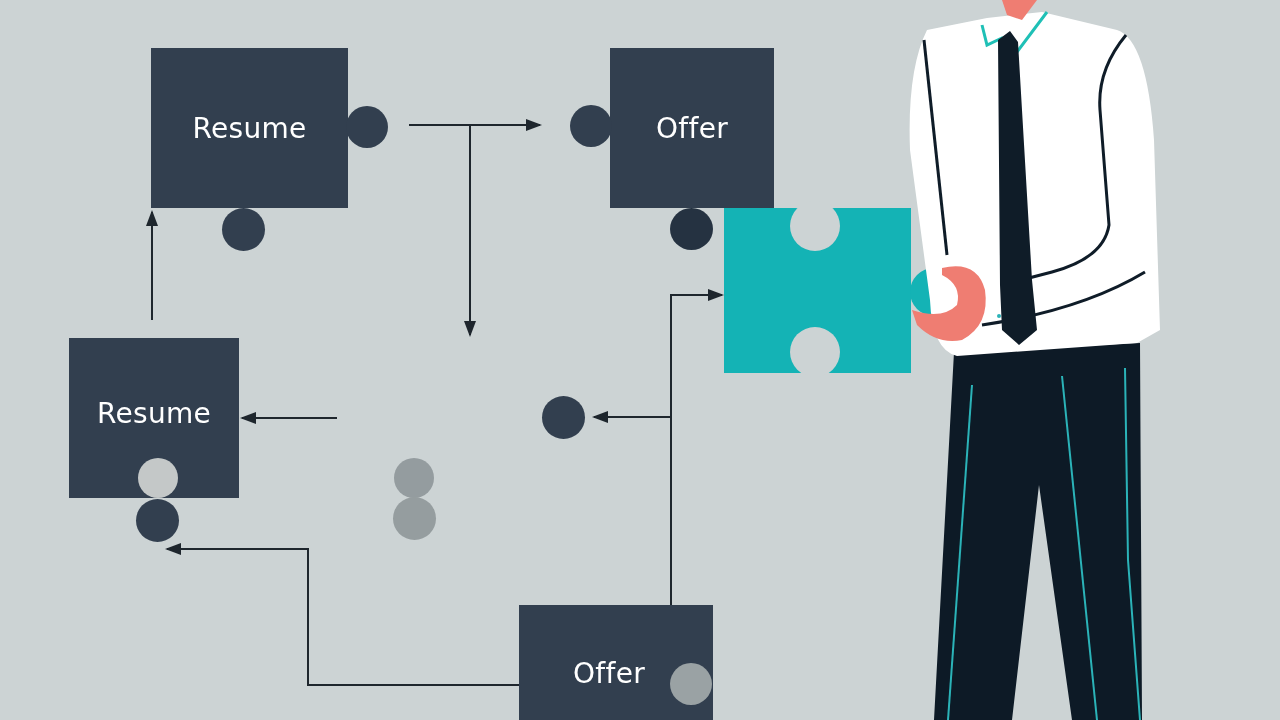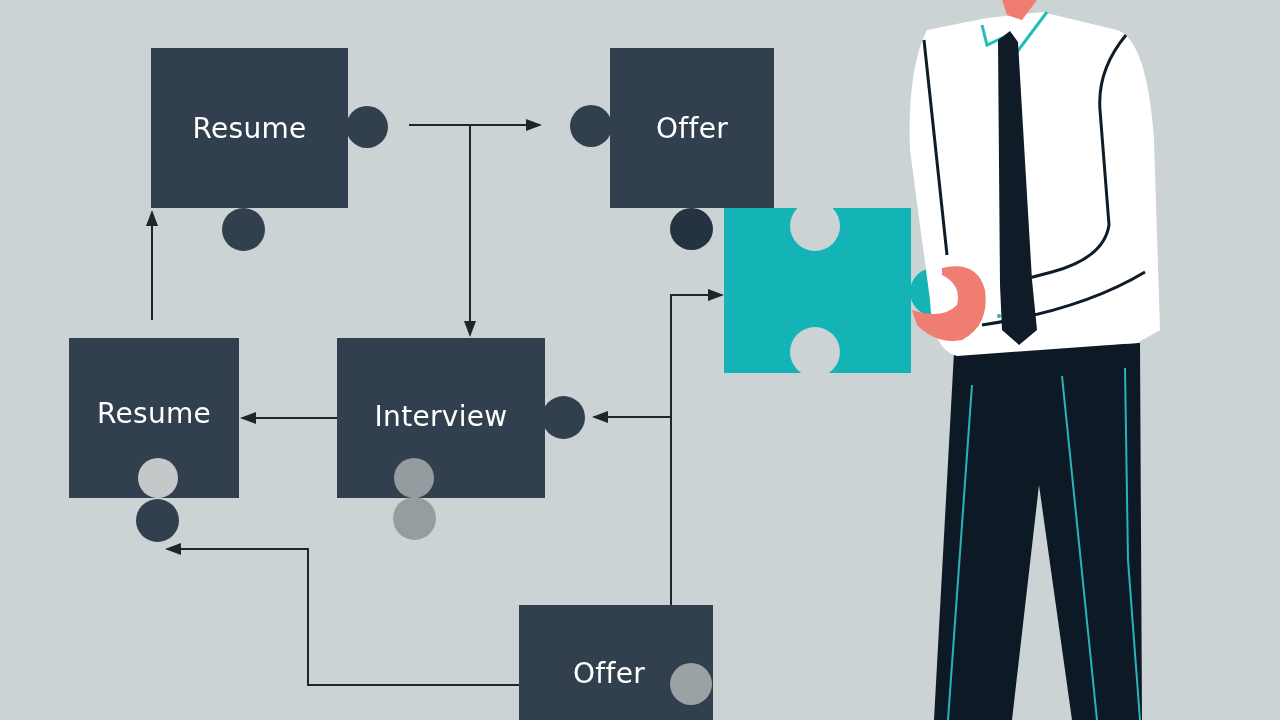--- a/index.html
+++ b/index.html
@@ -63,23 +63,20 @@
   </div>
   <div class="knob" style="left:558px;top:105px;width:42px;height:42px;"></div>
   <div class="knob" style="left:658px;top:208px;width:43px;height:42px;background:#253241;"></div>
 
   <div class="piece" style="left:57px;top:338px;width:170px;height:160px;">
     <span class="label" style="margin-top:-10px">Resume</span>
   </div>
   <div class="knob" style="left:126px;top:458px;width:40px;height:40px;background:#c4c8c8;"></div>
   <div class="knob" style="left:124px;top:499px;width:43px;height:43px;"></div>
 
-  <div class="piece" style="left:325px;top:338px;width:208px;height:160px;">
-    <span class="label" style="margin-top:-3px">Interview</span>
-  </div>
   <div class="knob" style="left:530px;top:396px;width:43px;height:43px;"></div>
   <div class="knob" style="left:382px;top:458px;width:40px;height:40px;background:#949c9f;"></div>
   <div class="knob" style="left:381px;top:497px;width:43px;height:43px;background:#959d9f;"></div>
 
   <div class="piece" style="left:507px;top:605px;width:194px;height:115px;">
     <span class="label" style="margin-top:22px;margin-right:14px">Offer</span>
   </div>
   <div class="knob" style="left:658px;top:663px;width:42px;height:42px;background:#9aa2a4;"></div>
 
   <svg class="connectors" width="1280" height="720">

